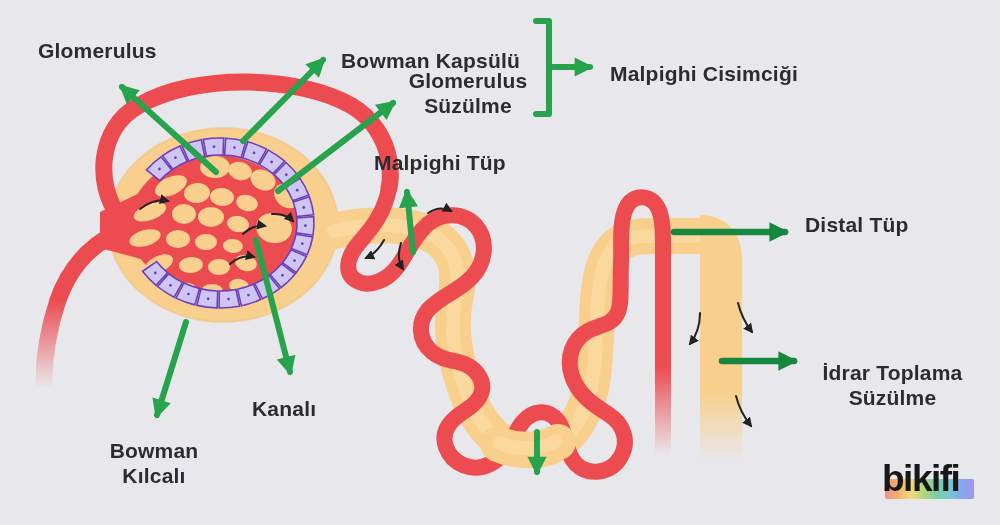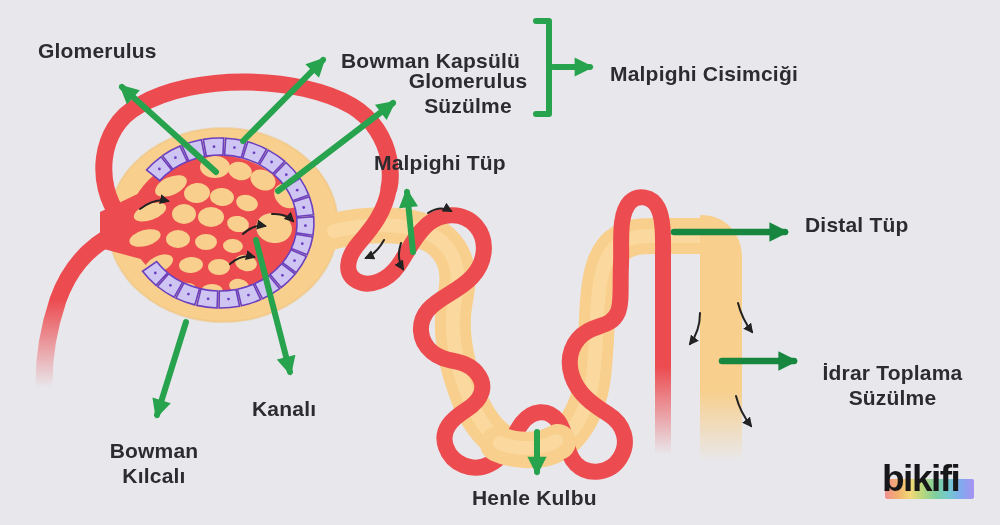--- a/index.html
+++ b/index.html
@@ -214,20 +214,19 @@
     <div>Süzülme</div>
   </div>
 
   <div class="lbl" style="left:252px;top:396px;">Kanalı</div>
 
   <div class="lbl center" style="left:94px;top:438px;width:120px;">
     <div>Bowman</div>
     <div>Kılcalı</div>
   </div>
 
-  <div class="lbl" style="left:472px;top:485px;">Henle Kulbu</div>
 
   <div id="logo">
     <div class="bar" style="background: linear-gradient(90deg, rgb(239, 143, 141), rgb(242, 176, 110), rgb(242, 216, 120), rgb(181, 215, 126), rgb(126, 207, 159), rgb(116, 201, 207), rgb(130, 169, 239), rgb(167, 146, 242));"></div>
     <div class="txt">bikifi</div>
   </div>
 
 </div>
 
 </body></html>

